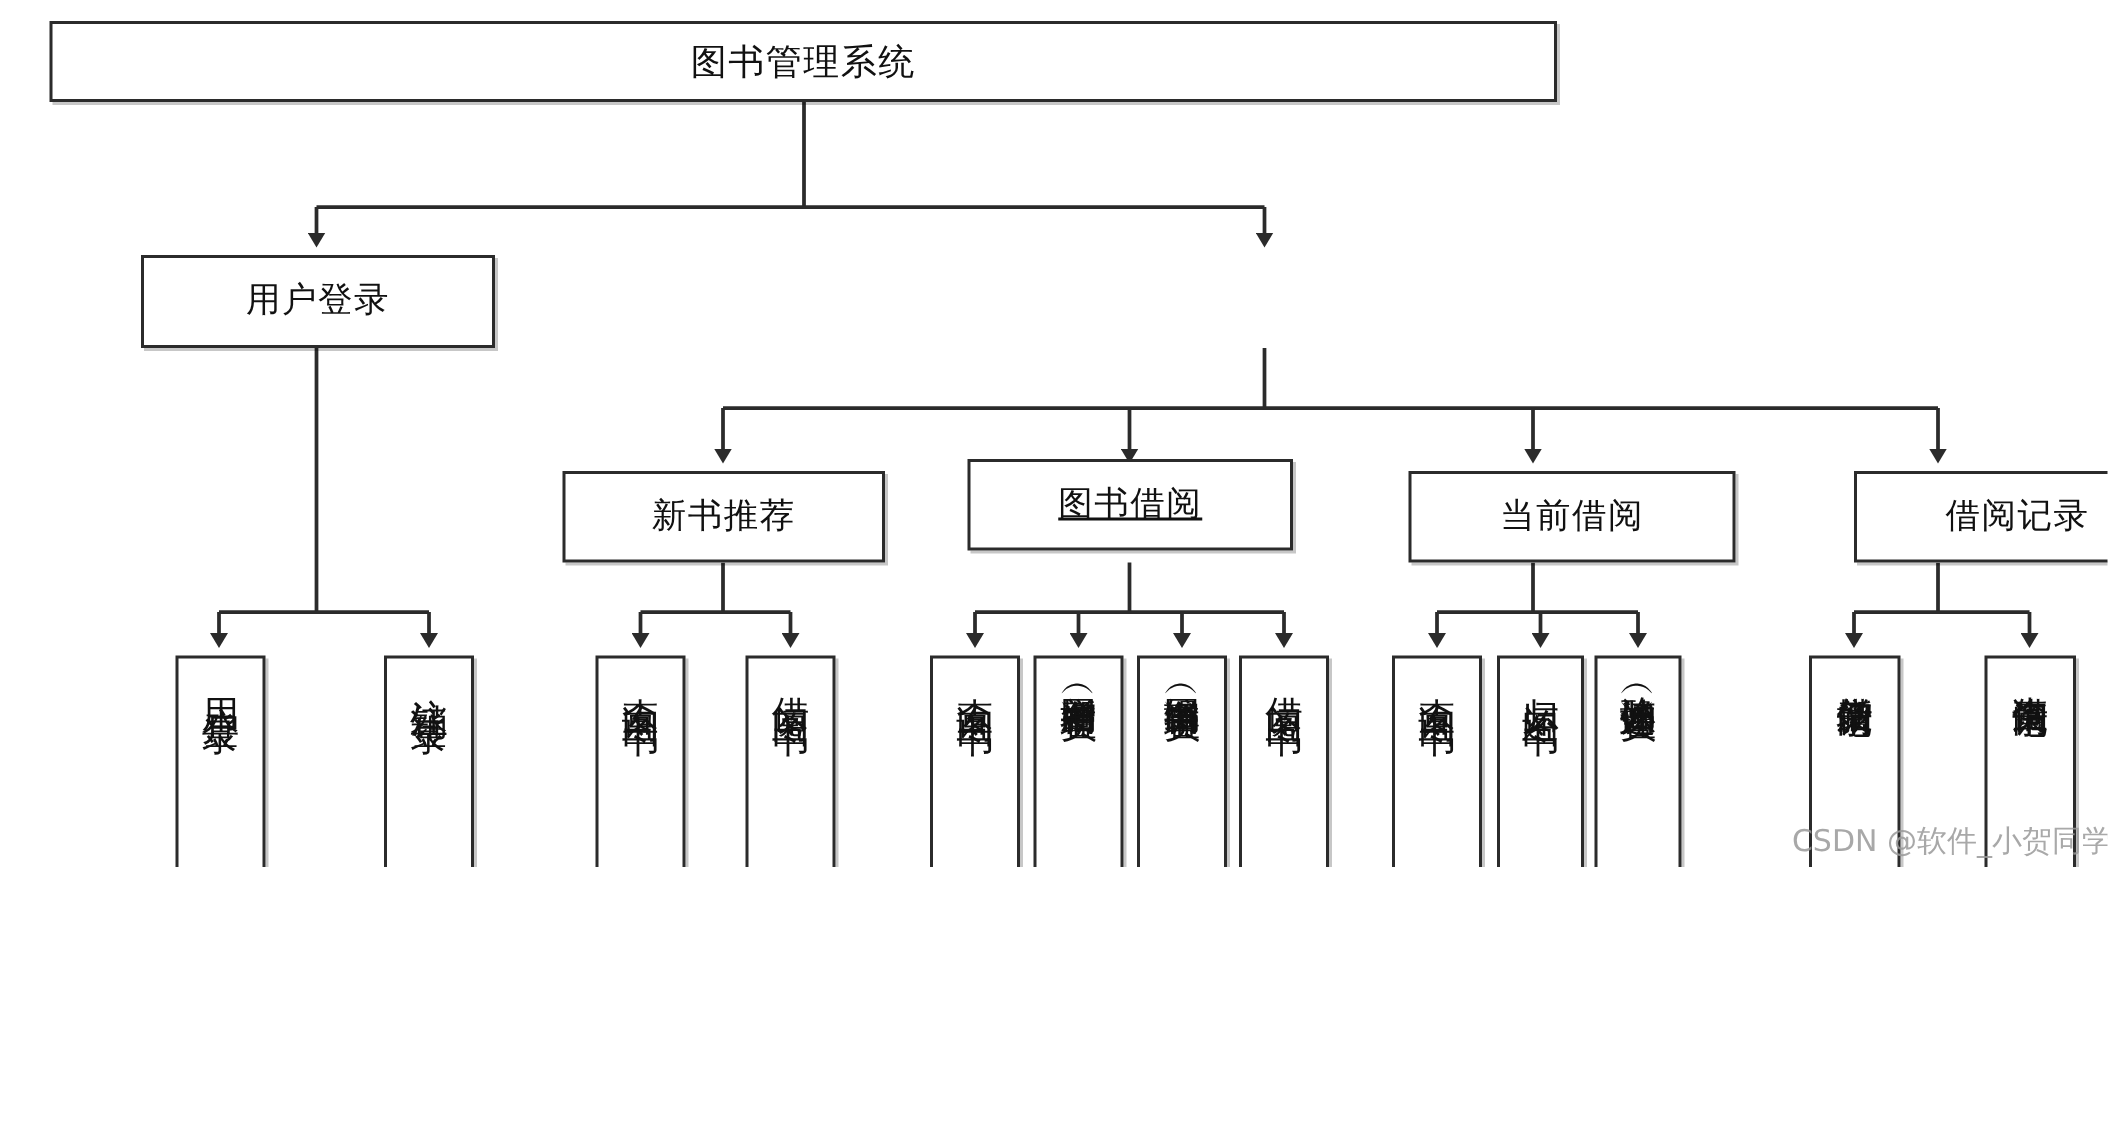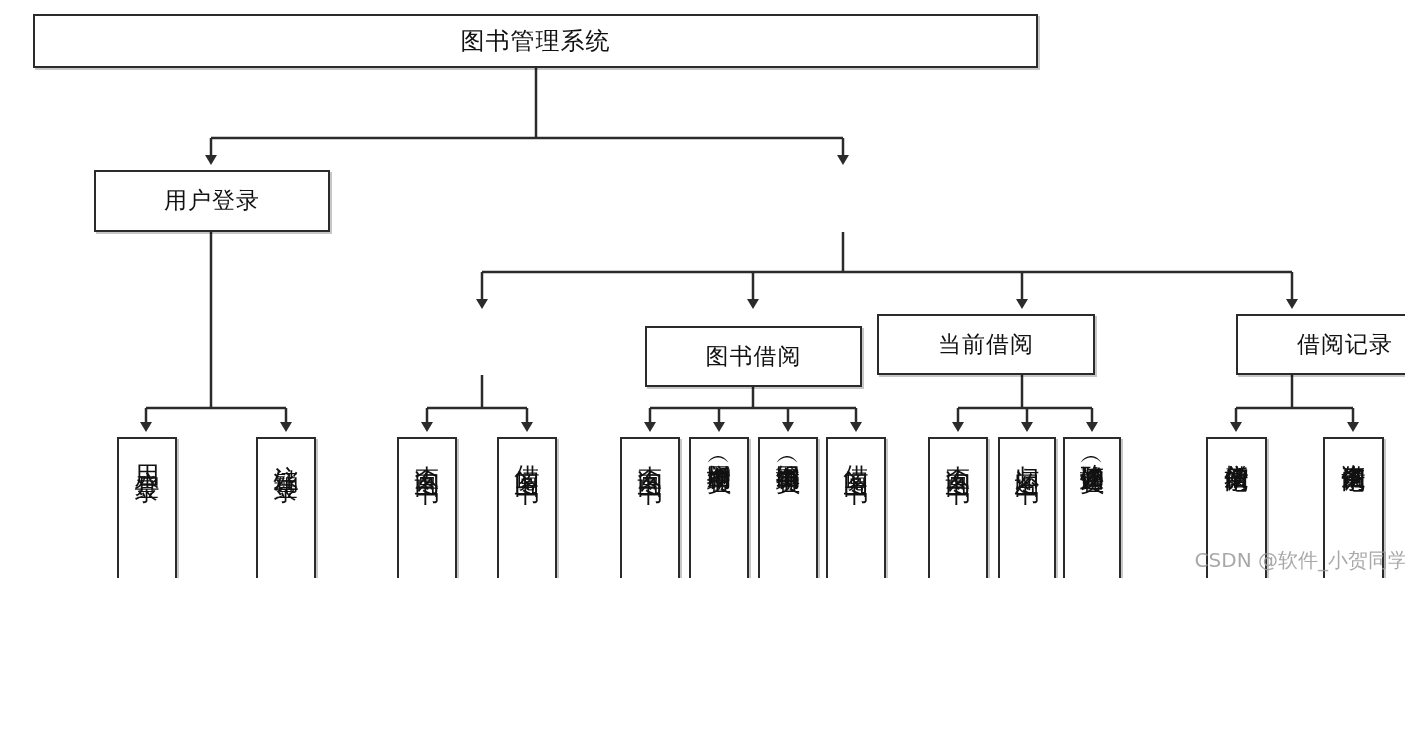--- a/index.html
+++ b/index.html
@@ -136,24 +136,27 @@
   </svg>
 
   <div class="node h root" style="left:20px;top:14px;width:1005px;height:54px;">
     <span class="lbl">图书管理系统</span>
   </div>
 
   <div class="node h" style="left:81px;top:170px;width:236px;height:62px;">
     <span class="lbl">用户登录</span>
   </div>
 
-  <div class="node h" style="left:632px;top:326px;width:217px;height:61px;">
+  <div class="node h" style="left:362px;top:314px;width:215px;height:61px;">
+    <span class="lbl">新书推荐</span>
+  </div>
+  <div class="node h" style="left:632px;top:306px;width:217px;height:61px;text-decoration:underline;">
     <span class="lbl">图书借阅</span>
   </div>
-  <div class="node h" style="left:864px;top:314px;width:218px;height:61px;">
+  <div class="node h" style="left:926px;top:314px;width:218px;height:61px;">
     <span class="lbl">当前借阅</span>
   </div>
   <div class="node h" style="left:1223px;top:314px;width:218px;height:61px;">
     <span class="lbl">借阅记录</span>
   </div>
 
   <div class="node v" style="left:104px;top:437px;width:60px;height:298px;">
     <span class="lbl">用户登录</span>
   </div>
   <div class="node v" style="left:243px;top:437px;width:60px;height:298px;">

